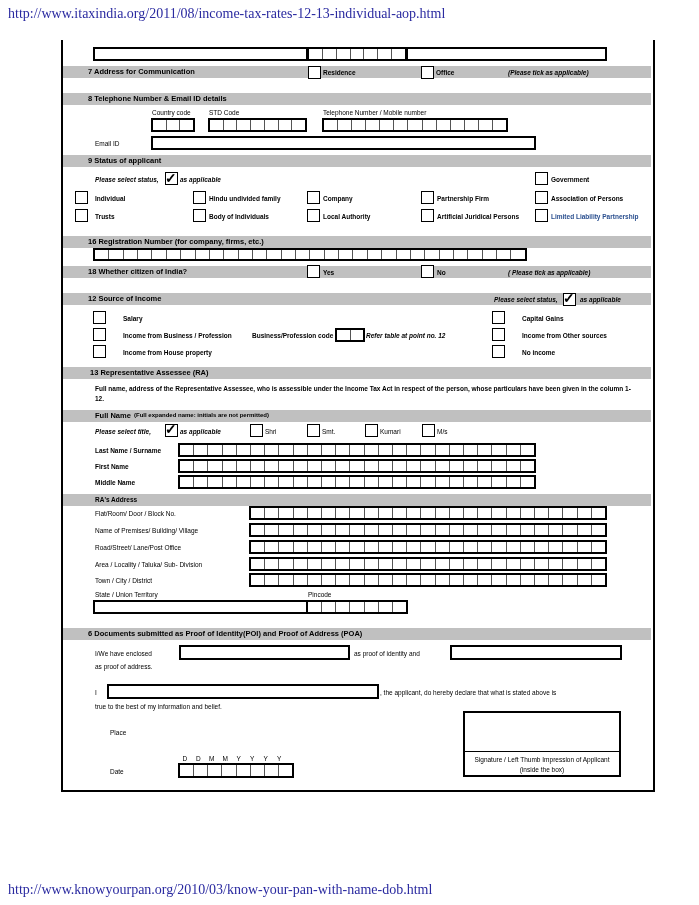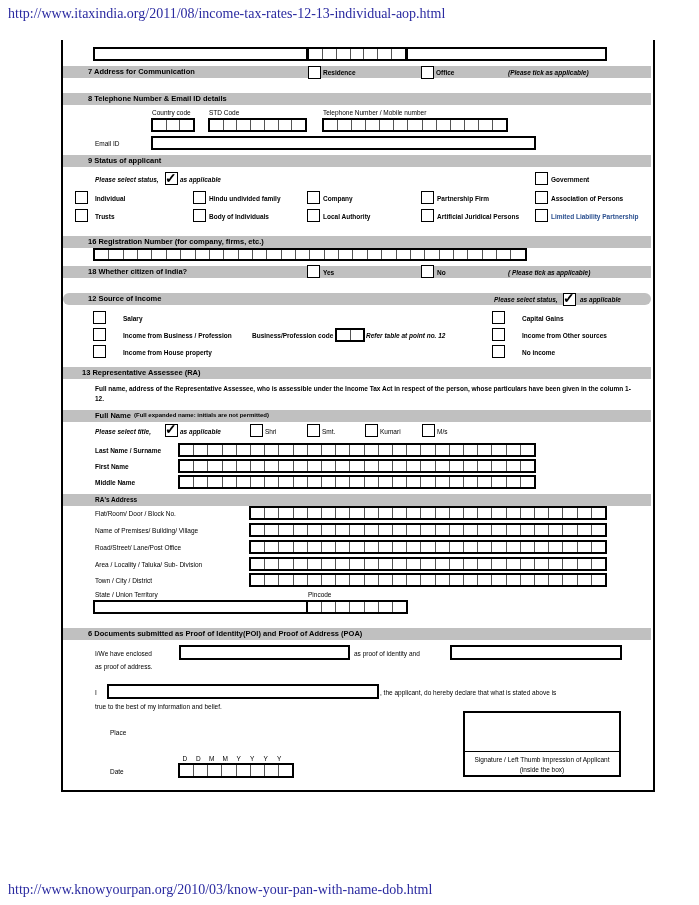--- a/index.html
+++ b/index.html
@@ -161,21 +161,21 @@
 
 <div class="bar" style="top:266px;">
   <span class="bar-title" style="left:25px;">18 Whether citizen of India?</span>
 </div>
 <div class="chk" style="left:307px;top:265px;"></div>
 <span class="tb" style="left:323px;top:269px;">Yes</span>
 <div class="chk" style="left:421px;top:265px;"></div>
 <span class="tb" style="left:437px;top:269px;">No</span>
 <span class="ti" style="left:508px;top:269px;">( Please tick as applicable)</span>
 
-<div class="bar" style="top:293px;border-radius:6px;">
+<div class="bar" style="top:293px;">
   <span class="bar-title" style="left:25px;">12 Source of Income</span>
   <span class="ti" style="left:431px;top:3px;">Please select status,</span>
   <span class="ti" style="left:517px;top:3px;">as applicable</span>
 </div>
 <div class="chk" style="left:563px;top:293px;"></div>
 <span class="tick" style="left:563px;top:293px;">✓</span>
 
 <div class="chk" style="left:93px;top:311px;"></div>
 <span class="tb" style="left:123px;top:315px;">Salary</span>
 <div class="chk" style="left:93px;top:328px;"></div>
@@ -190,21 +190,21 @@
 <span class="tb" style="left:123px;top:349px;">Income from House property</span>
 
 <div class="chk" style="left:492px;top:311px;"></div>
 <span class="tb" style="left:522px;top:315px;">Capital Gains</span>
 <div class="chk" style="left:492px;top:328px;"></div>
 <span class="tb" style="left:522px;top:332px;">Income from Other sources</span>
 <div class="chk" style="left:492px;top:345px;"></div>
 <span class="tb" style="left:522px;top:349px;">No income</span>
 
 <div class="bar" style="top:367px;">
-  <span class="bar-title" style="left:19px;">13 Representative Assessee (RA)</span>
+  <span class="bar-title" style="left:27px;">13 Representative Assessee (RA)</span>
 </div>
 <div class="abs" style="left:95px;top:384px;width:540px;font-size:6.5px;font-weight:bold;line-height:10px;">Full name, address of the Representative Assessee, who is assessible under the Income Tax Act in respect of the person, whose particulars have been given in the column 1-12.</div>
 
 <div class="bar" style="top:410px;">
   <span class="bar-title" style="left:32px;text-align:center;">Full Name</span>
   <span class="tb" style="left:71px;top:2px;font-size:6px;">(Full expanded name: initials are not permitted)</span>
 </div>
 <span class="ti" style="left:95px;top:428px;">Please select title,</span>
 <div class="chk" style="left:165px;top:424px;"></div>
 <span class="tick" style="left:165px;top:424px;">✓</span>

